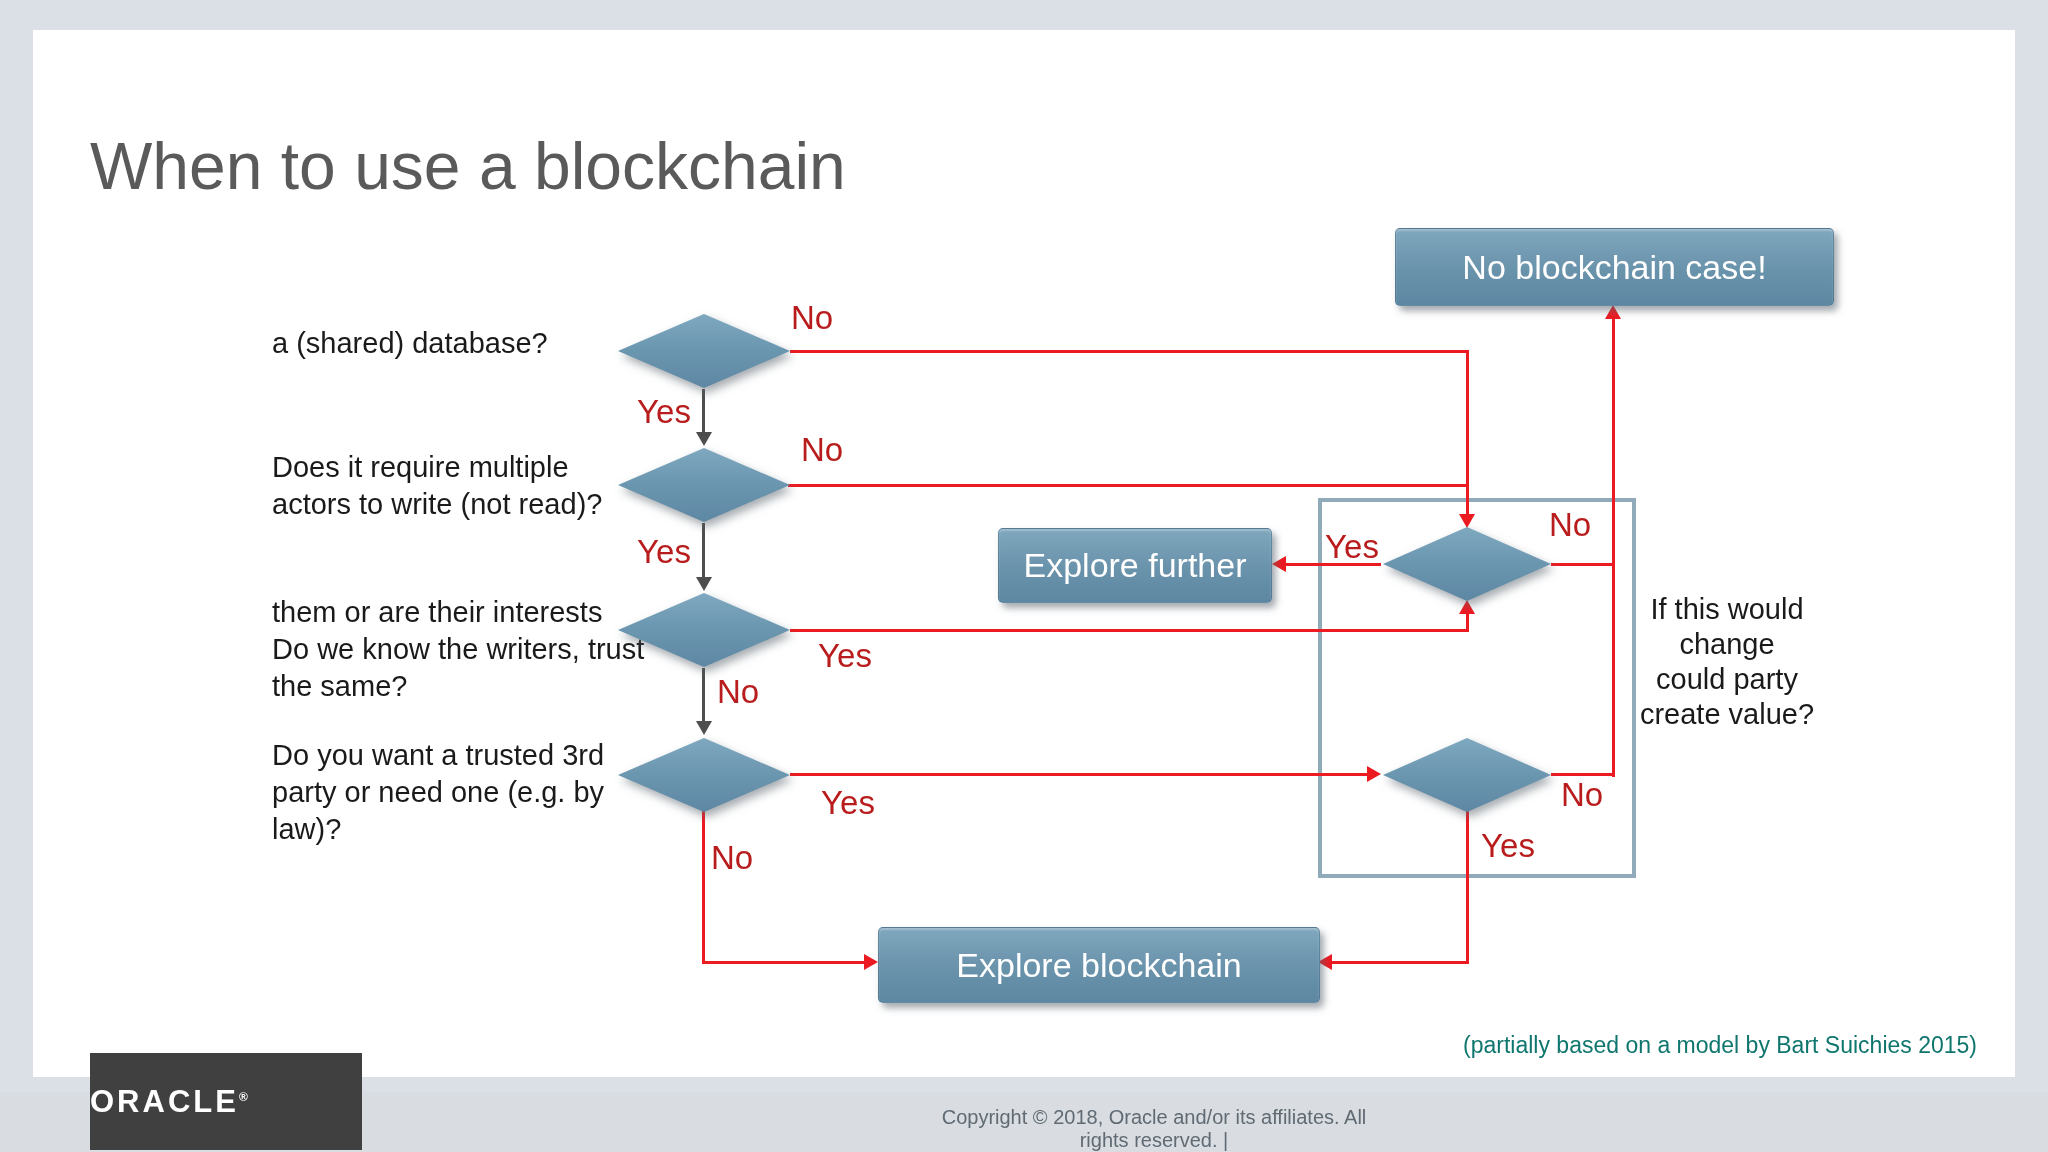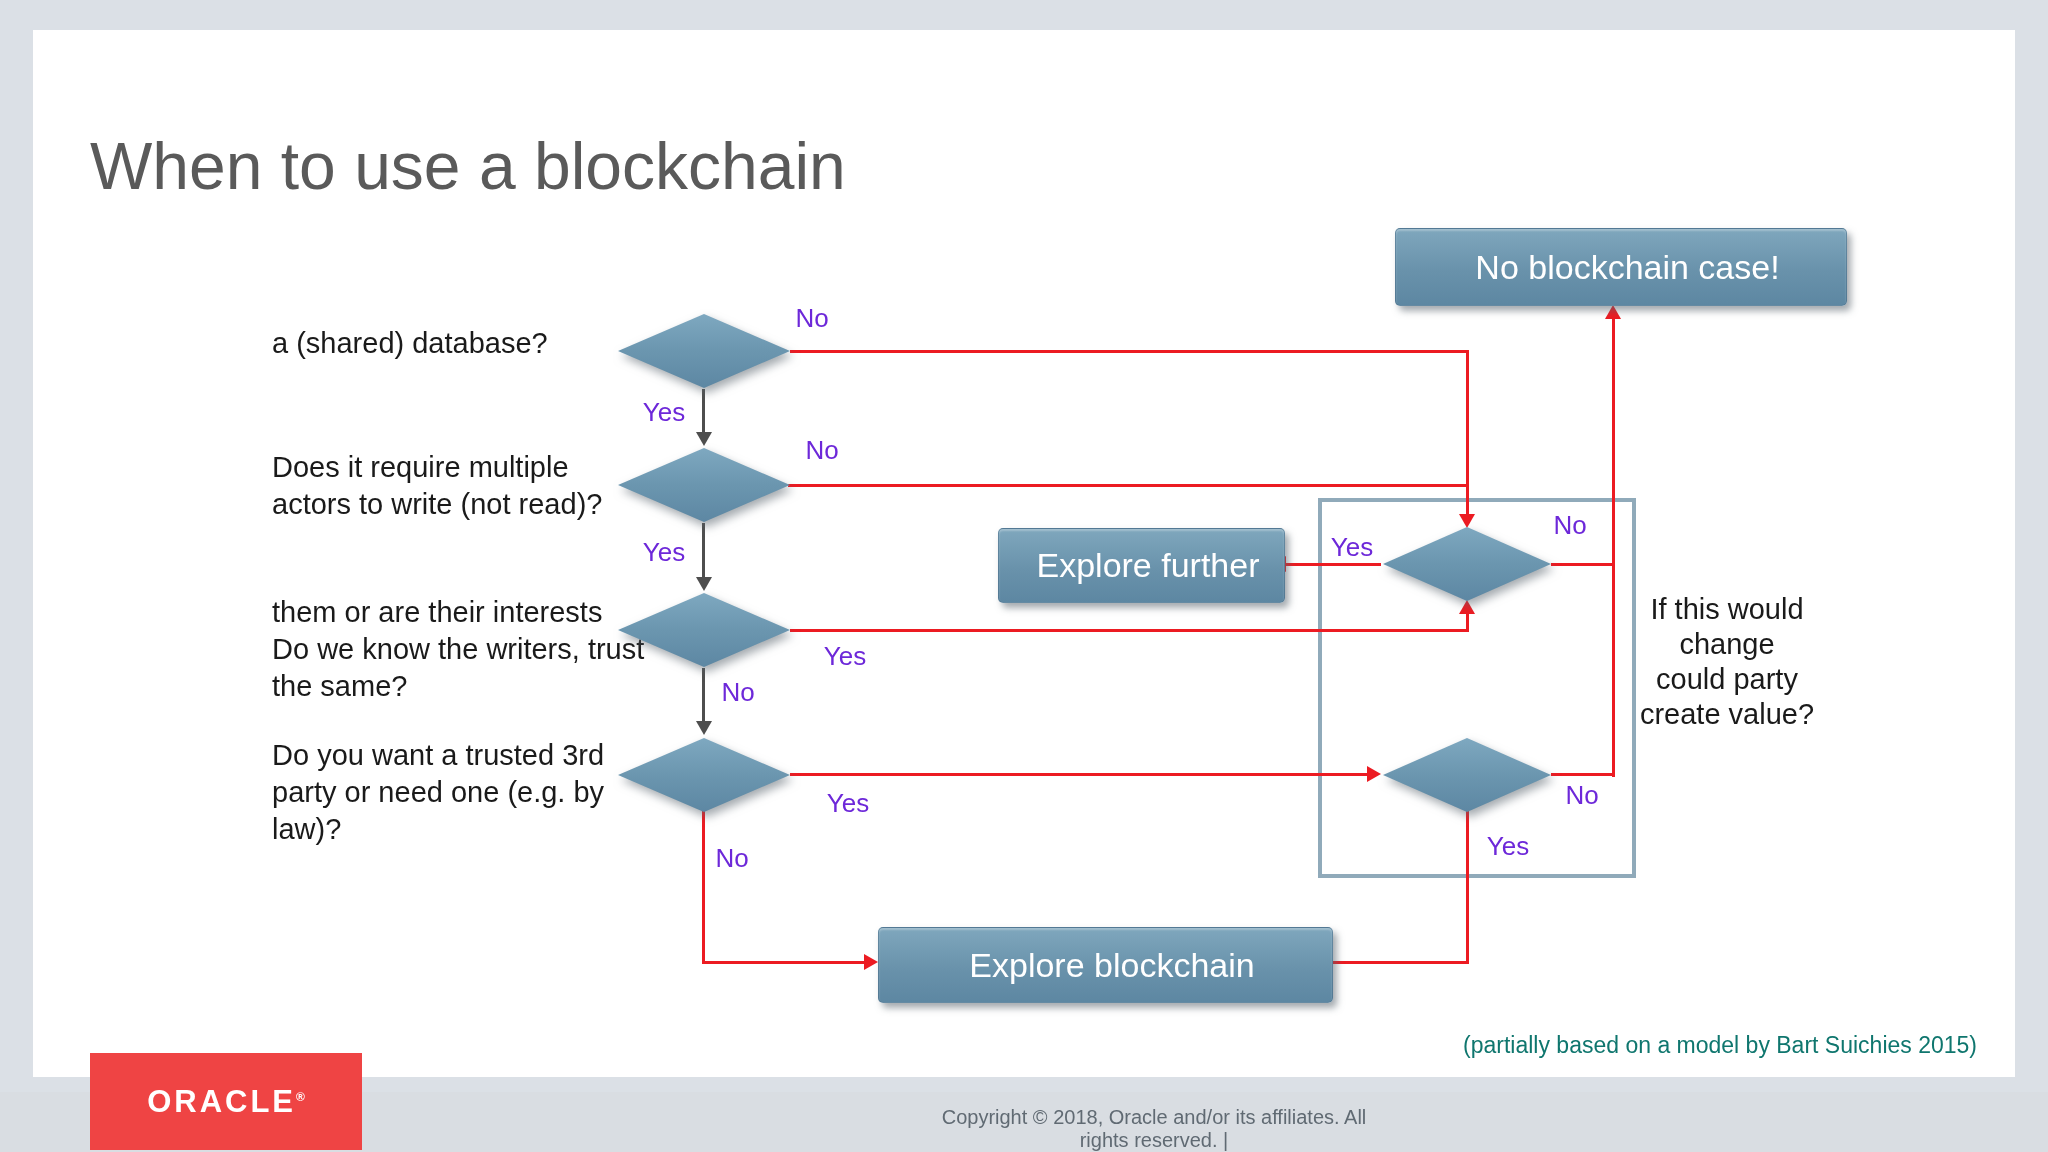--- a/index.html
+++ b/index.html
@@ -14,42 +14,42 @@
 
   .dshadow{position:absolute;filter:drop-shadow(3px 5px 5px rgba(90,100,110,.55));}
   .diamond{width:172px;height:74px;background:linear-gradient(180deg,#7ea8c0 0%,#6b96af 50%,#5d87a3 100%);
     clip-path:polygon(50% 0,100% 50%,50% 100%,0 50%);}
 
   .smalldiamond{width:168px;height:74px;}
 
   .box{position:absolute;display:flex;align-items:center;justify-content:center;color:#fff;font-size:34px;
     background:linear-gradient(180deg,#7fa7bd 0%,#6992ab 55%,#5d87a2 100%);
     border-radius:5px;box-shadow:4px 5px 7px rgba(90,100,110,.55), inset 0 2px 2px rgba(255,255,255,.28);
-    border:1px solid rgba(70,105,130,.45);padding-left:13px;}
+    border:1px solid rgba(70,105,130,.45);}
 
   .scopebox{position:absolute;left:1318px;top:498px;width:310px;height:372px;border:4px solid #90aaba;background:transparent;}
 
   .rl{position:absolute;background:#ec1b22;}
   .gl{position:absolute;background:#4e4e4e;}
 
   .arr{position:absolute;width:0;height:0;}
   .arr.red-down {border-left:8px solid transparent;border-right:8px solid transparent;border-top:14px solid #ec1b22;}
   .arr.red-up   {border-left:8px solid transparent;border-right:8px solid transparent;border-bottom:14px solid #ec1b22;}
   .arr.red-left {border-top:8px solid transparent;border-bottom:8px solid transparent;border-right:14px solid #ec1b22;}
   .arr.red-right{border-top:8px solid transparent;border-bottom:8px solid transparent;border-left:14px solid #ec1b22;}
   .arr.gray-down{border-left:8px solid transparent;border-right:8px solid transparent;border-top:14px solid #4e4e4e;}
 
-  .flabel{position:absolute;font-size:26px;color:#6d28d9;transform:translate(-50%,-50%);white-space:nowrap;}
+  .flabel{position:absolute;font-size:33px;color:#b91c1c;transform:translate(-50%,-50%);white-space:nowrap;}
 
   .sidenote{position:absolute;left:1617px;top:592px;width:220px;text-align:center;font-size:29px;line-height:35px;color:#1a1a1a;}
   .sidenote span{display:block;}
 
   .attribution{position:absolute;right:71px;top:1032px;font-size:23px;color:#0f766e;}
 
-  .oracle{position:absolute;left:90px;top:1053px;width:272px;height:97px;background:#ef4444;display:flex;align-items:center;justify-content:center;}
+  .oracle{position:absolute;left:90px;top:1053px;width:272px;height:97px;background:#404040;display:flex;align-items:center;justify-content:flex-start;}
   .oracle .wordmark{color:#fff;font-size:31px;font-weight:bold;letter-spacing:3px;}
   .oracle sup{font-size:12px;letter-spacing:0;vertical-align:super;}
 
   .copyright{position:absolute;left:934px;top:1106px;width:440px;text-align:center;font-size:20px;color:#606a73;}
 </style>
 </head>
 <body>
 
 <div class="stage">
   <div class="slide"></div>

